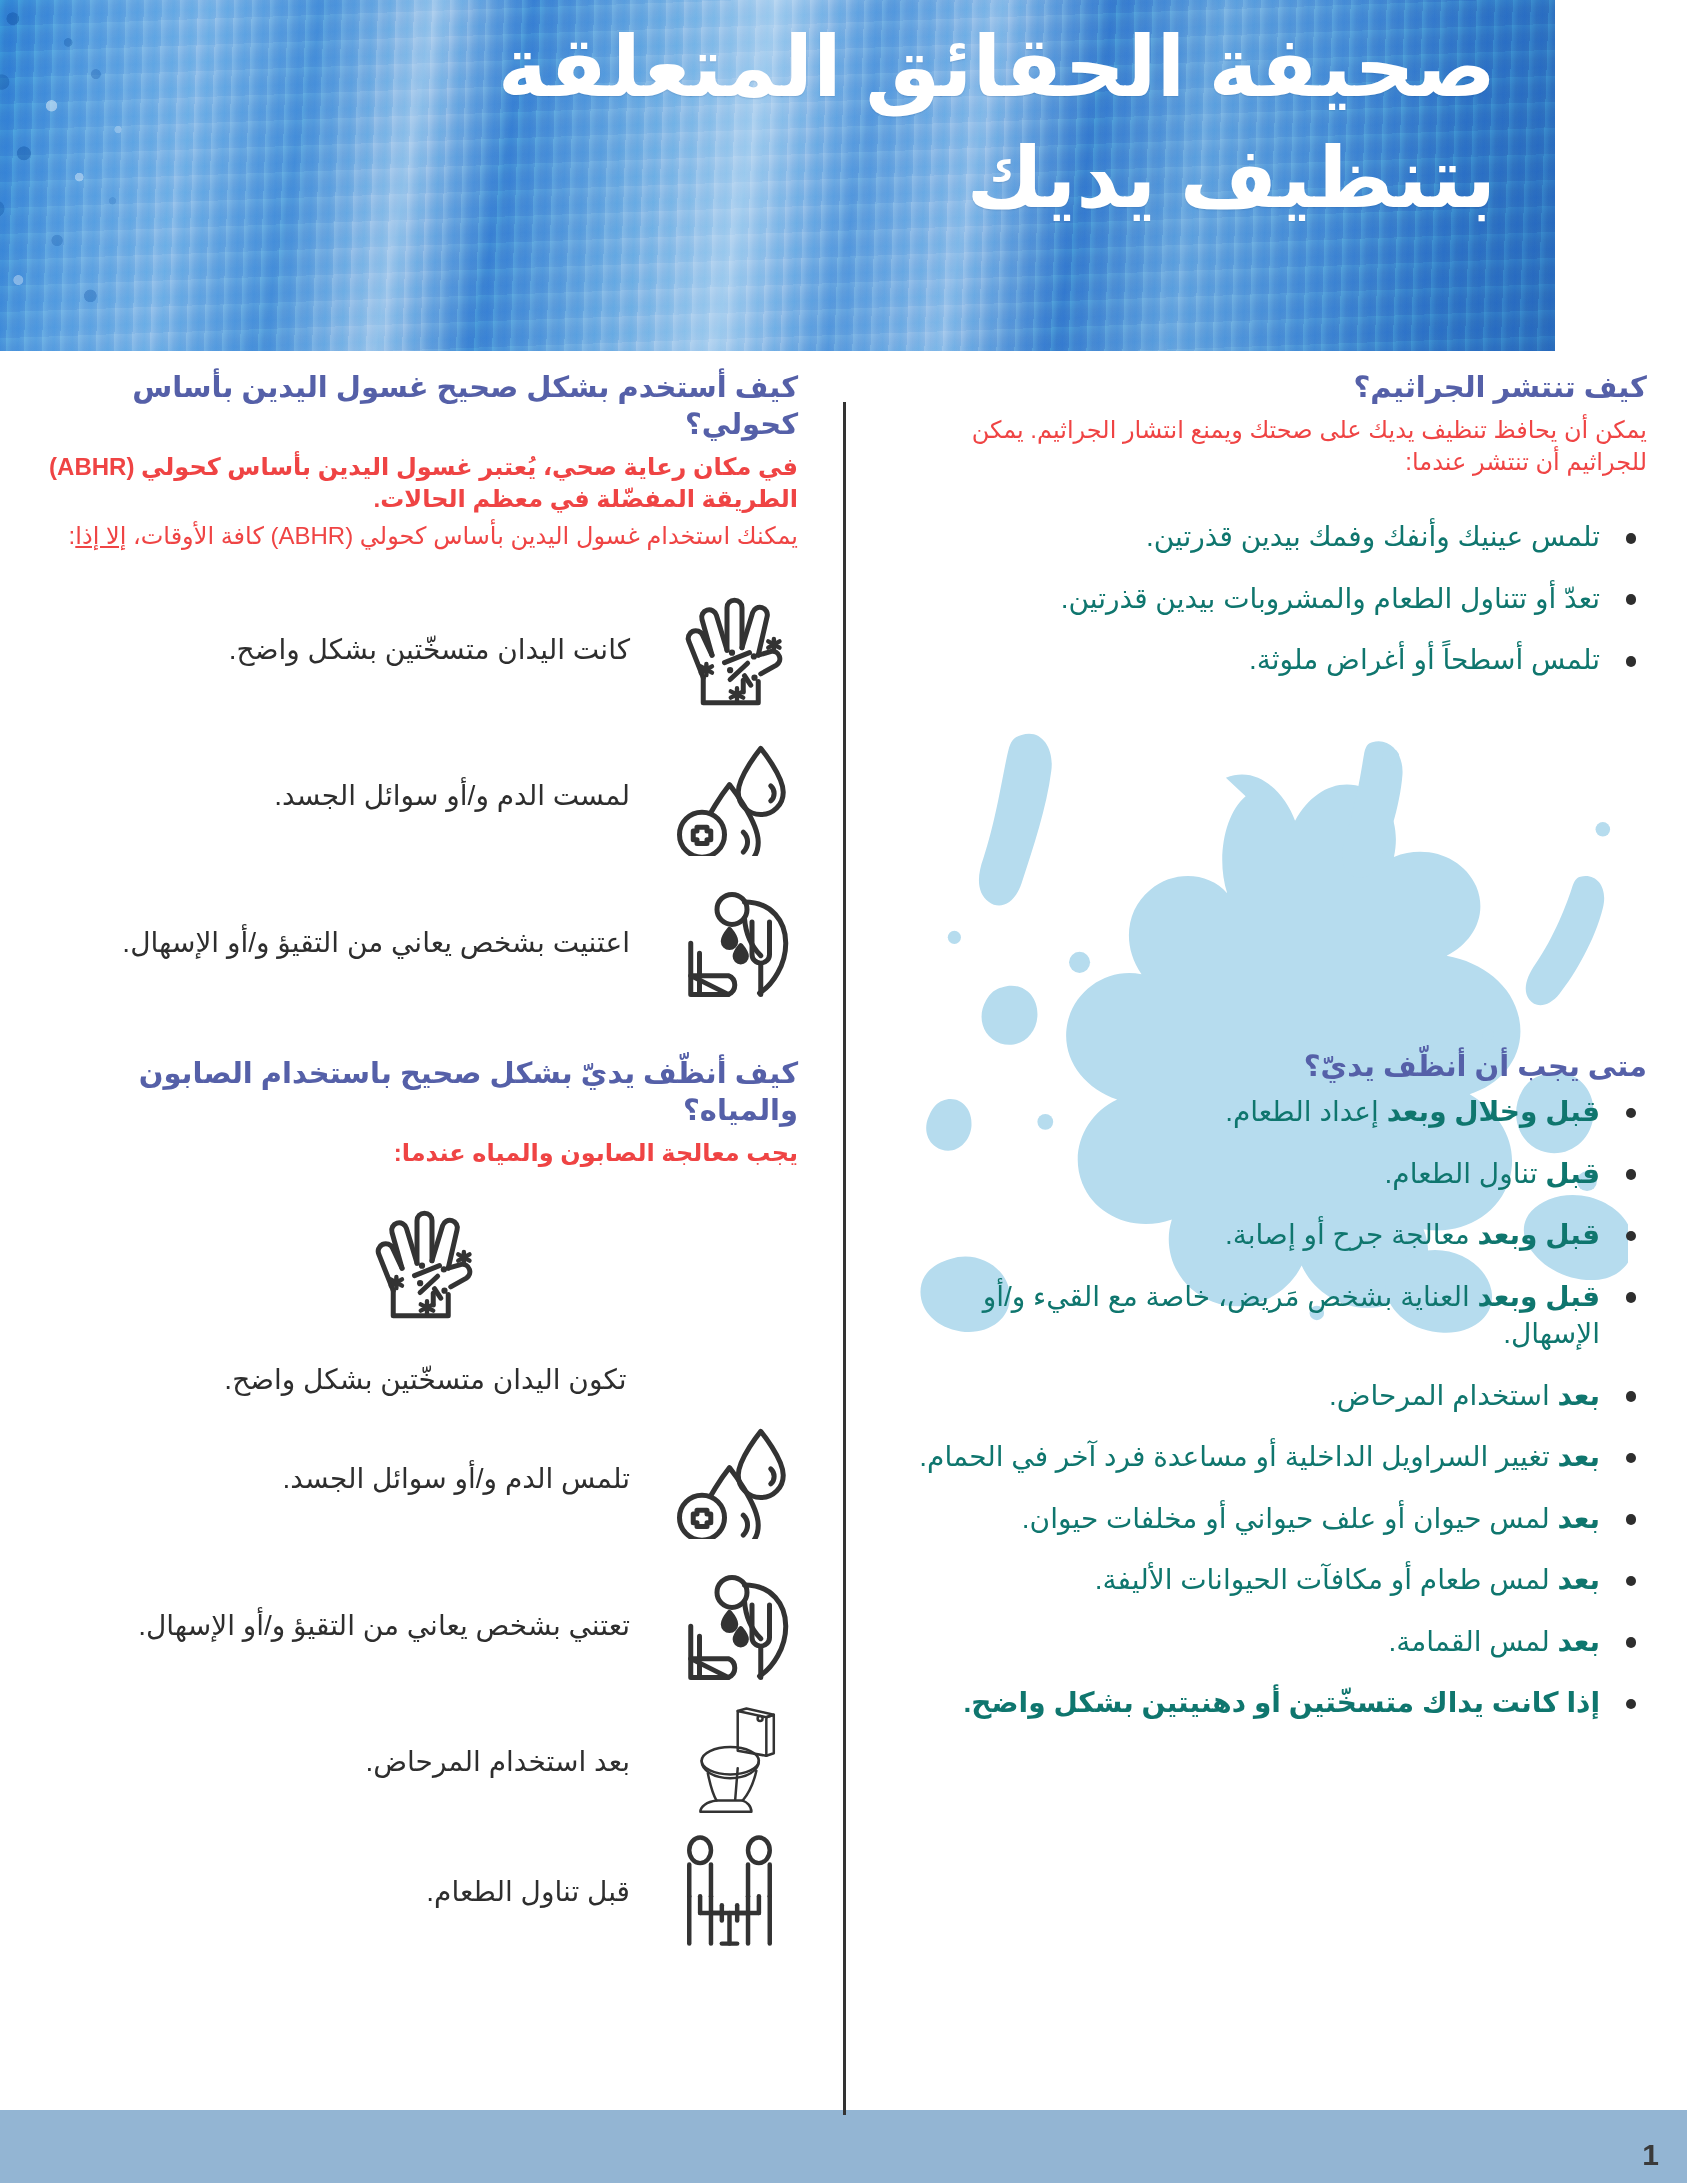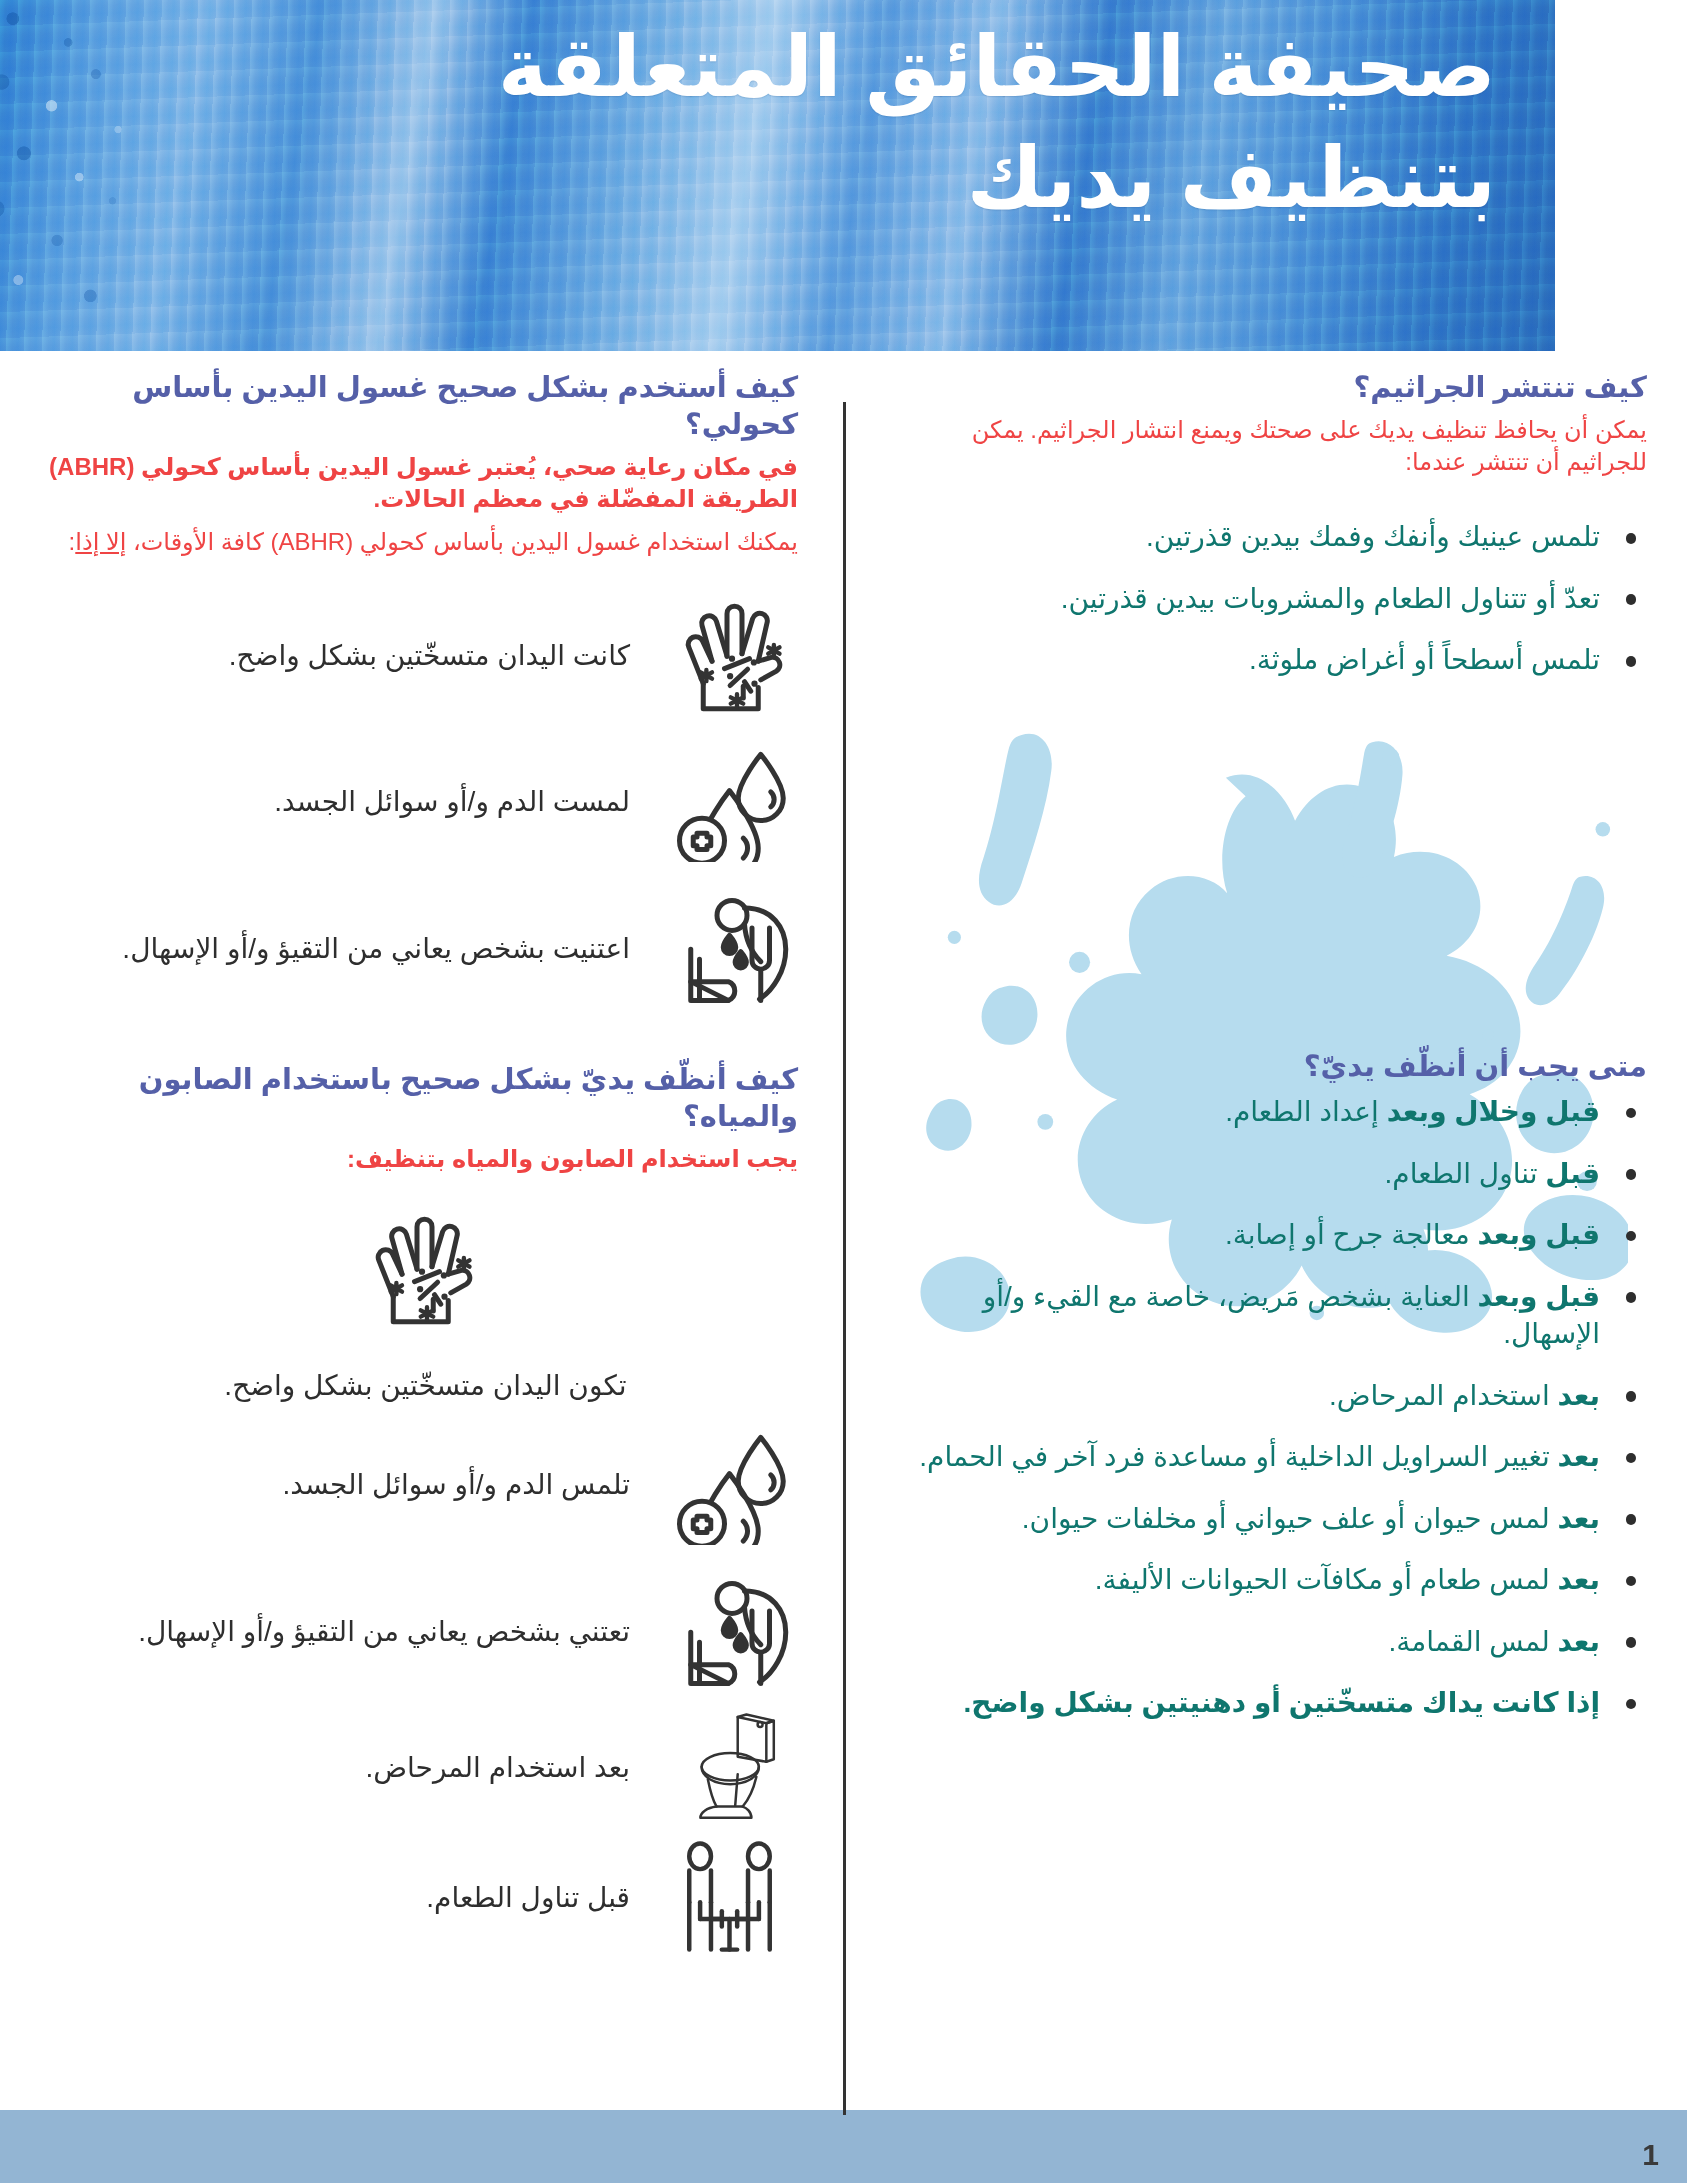--- a/index.html
+++ b/index.html
@@ -343,21 +343,21 @@
         </li>
       </ul>
     </div>
 
     <div class="col-left">
 
       <h2 class="sec-title">كيف أستخدم بشكل صحيح غسول اليدين بأساس كحولي؟</h2>
 
       <p class="body bold">في مكان رعاية صحي، يُعتبر غسول اليدين بأساس كحولي (ABHR) الطريقة المفضّلة في معظم الحالات.</p>
 
-      <p class="body" style="margin-top:10px;">
+      <p class="body" style="margin-top:4px;">
         <span>يمكنك استخدام غسول اليدين بأساس كحولي (ABHR) كافة الأوقات، </span><span class="u">إلا إذا</span><span>:</span>
       </p>
 
       <div class="icon-row" style="margin-top:32px;">
         <span class="icon-box">
           <svg width="125" height="119" viewBox="0 0 200 190" xmlns="http://www.w3.org/2000/svg" fill="none" stroke="#333" stroke-width="8" stroke-linecap="round" stroke-linejoin="round">
             <path d="M96 96 L96 28 a12 12 0 0 1 24 0 L120 92"></path>
             <path d="M120 92 L137 36 a12 12 0 0 1 23 7 L146 104"></path>
             <path d="M96 96 L79 40 a12 12 0 0 0-23 7 L72 104"></path>
             <path d="M72 104 L57 72 a12 12 0 0 0-22 10 L58 140"></path>
@@ -410,21 +410,21 @@
             <path d="M118 100 C118 100 127 111 127 117 a9 9 0 0 1-18 0 C109 111 118 100 118 100 Z" fill="#333"></path>
           </svg>
         </span>
         <span class="icon-text">اعتنيت بشخص يعاني من التقيؤ و/أو الإسهال.</span>
       </div>
 
       <div class="spacer-lg"></div>
 
       <h2 class="sec-title">كيف أنظّف يديّ بشكل صحيح باستخدام الصابون والمياه؟</h2>
 
-      <p class="body bold">يجب استخدام الصابون والمياه بتنظيف:</p>
+      <p class="body bold">يجب معالجة الصابون والمياه عندما:</p>
 
       <div class="icon-row" style="margin-top:24px;flex-direction:column;">
         <span class="icon-box">
           <svg width="125" height="119" viewBox="0 0 200 190" xmlns="http://www.w3.org/2000/svg" fill="none" stroke="#333" stroke-width="8" stroke-linecap="round" stroke-linejoin="round">
             <path d="M96 96 L96 28 a12 12 0 0 1 24 0 L120 92"></path>
             <path d="M120 92 L137 36 a12 12 0 0 1 23 7 L146 104"></path>
             <path d="M96 96 L79 40 a12 12 0 0 0-23 7 L72 104"></path>
             <path d="M72 104 L57 72 a12 12 0 0 0-22 10 L58 140"></path>
             <path d="M58 140 L58 180 L146 180 L146 146"></path>
             <path d="M146 104 L167 98 a12 12 0 0 1 8 22 L150 134"></path>

